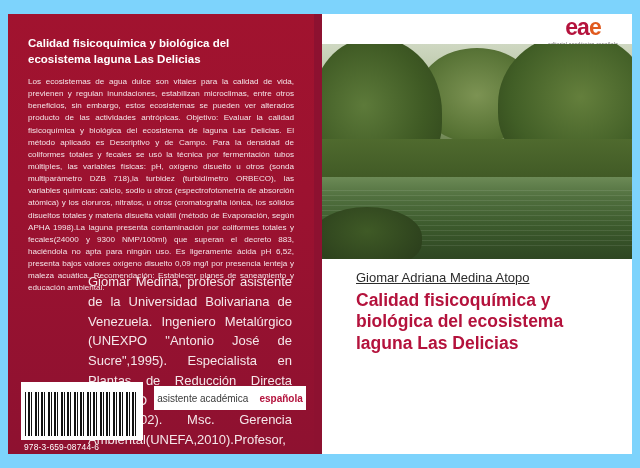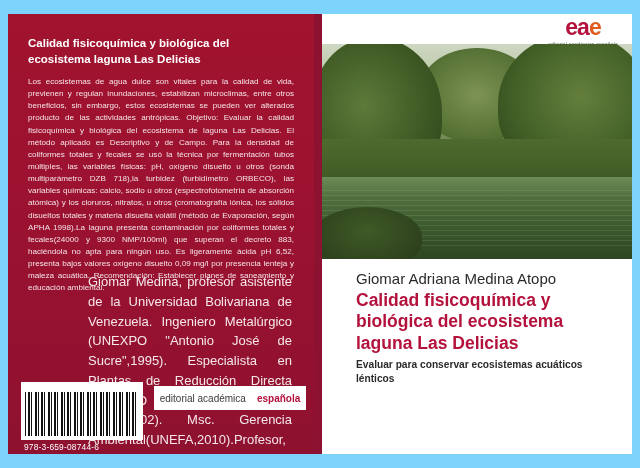--- a/index.html
+++ b/index.html
@@ -206,22 +206,23 @@
     font-size: 5.2px;
     color: #6a6a6a;
     letter-spacing: 0.1px;
     margin-top: 2px;
   }
   .front-author {
     position: absolute;
     left: 34px;
     top: 256px;
     width: 260px;
-    font-size: 15px;
+    font-size: 13px;
     color: #2b2b2b;
+    text-decoration: underline;
   }
   .front-title {
     position: absolute;
     left: 34px;
     top: 276px;
     width: 262px;
     color: #b4123c;
     font-size: 17.5px;
     font-weight: bold;
     line-height: 1.22;
@@ -246,21 +247,21 @@
     <div class="back-title">Calidad fisicoquímica y biológica del ecosistema laguna Las Delicias</div>
     <div class="back-abstract">Los ecosistemas de agua dulce son vitales para la calidad de vida, previenen y regulan inundaciones, estabilizan microclimas, entre otros beneficios, sin embargo, estos ecosistemas se pueden ver alterados producto de las actividades antrópicas. Objetivo: Evaluar la calidad fisicoquímica y biológica del ecosistema de laguna Las Delicias. El método aplicado es Descriptivo y de Campo. Para la densidad de coliformes totales y fecales se usó la técnica por fermentación tubos múltiples, las variables físicas: pH, oxígeno disuelto u otros (sonda multiparámetro DZB 718),la turbidez (turbidímetro ORBECO), las variables químicas: calcio, sodio u otros (espectrofotometría de absorción atómica) y los cloruros, nitratos, u otros (cromatografía iónica, los sólidos disueltos totales y materia disuelta volátil (método de Evaporación, según APHA 1998).La laguna presenta contaminación por coliformes totales y fecales(24000 y 9300 NMP/100ml) que superan el decreto 883, haciéndola no apta para ningún uso. Es ligeramente ácida pH 6,52, presenta bajos valores oxígeno disuelto 0,09 mg/l por presencia lenteja y maleza acuática. Recomendación: Establecer planes de saneamiento y educación ambiental.</div>
     <div class="author-box">Giomar Medina, profesor asistente de la Universidad Bolivariana de Venezuela. Ingeniero Metalúrgico (UNEXPO "Antonio José de Sucre",1995). Especialista en Plantas de Reducción Directa (UNEXPO "Antonio José de Sucre,2002). Msc. Gerencia Ambiental(UNEFA,2010).Profesor, investigador y asesor de proyectos sociocomunitarios ambientales.</div>
 
     <div class="barcode-area">
       <div class="barcode-lines"></div>
     </div>
     <div class="isbn">978-3-659-08744-6</div>
 
     <div class="publisher-strip">
-      <span class="p1">editorial académica</span>
+      <span class="p1">asistente académica</span>
       <span class="p2">española</span>
     </div>
   </div>
 
   <div class="spine"></div>
 
   <div class="front-cover">
 
     <div class="logo">
       <div class="mark">ea<span class="o">e</span></div>
@@ -273,16 +274,15 @@
       <div class="tree-left"></div>
       <div class="tree-right"></div>
       <div class="bank"></div>
       <div class="water"></div>
       <div class="water-shimmer"></div>
       <div class="bush-fg"></div>
     </div>
 
     <div class="front-author">Giomar Adriana Medina Atopo</div>
     <div class="front-title">Calidad fisicoquímica y biológica del ecosistema laguna Las Delicias</div>
-    <div class="front-subtitle">Evaluar para conservar ecosistemas acuáticos lénticos</div>
   </div>
 
 </div>
 
 </body></html>

